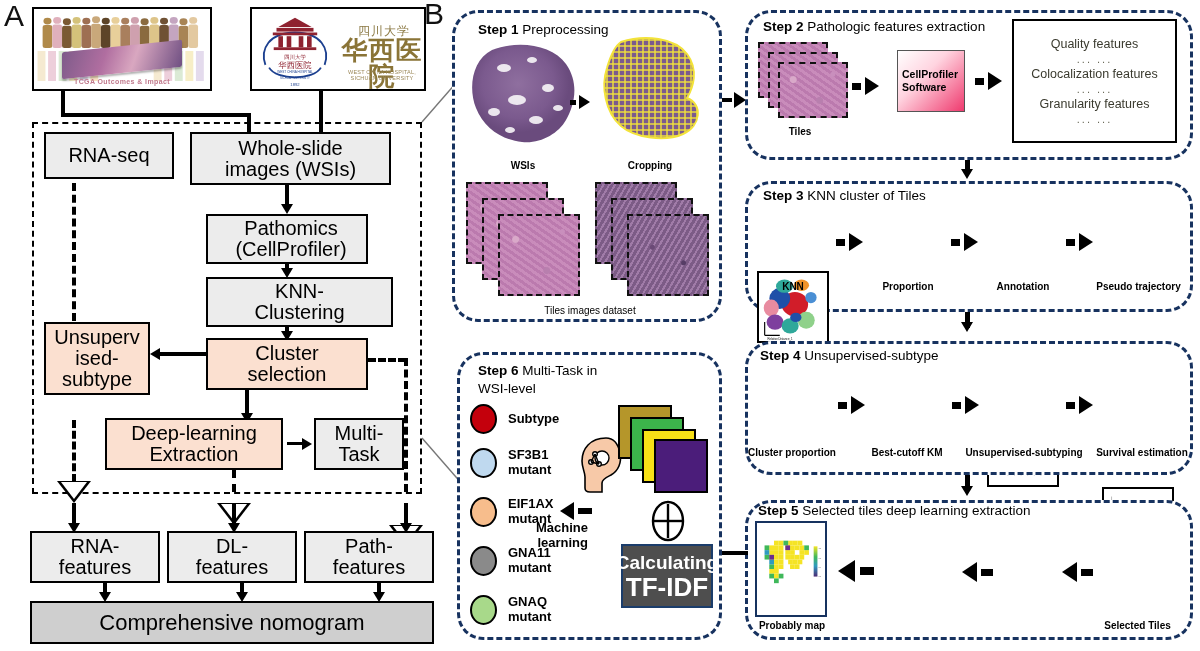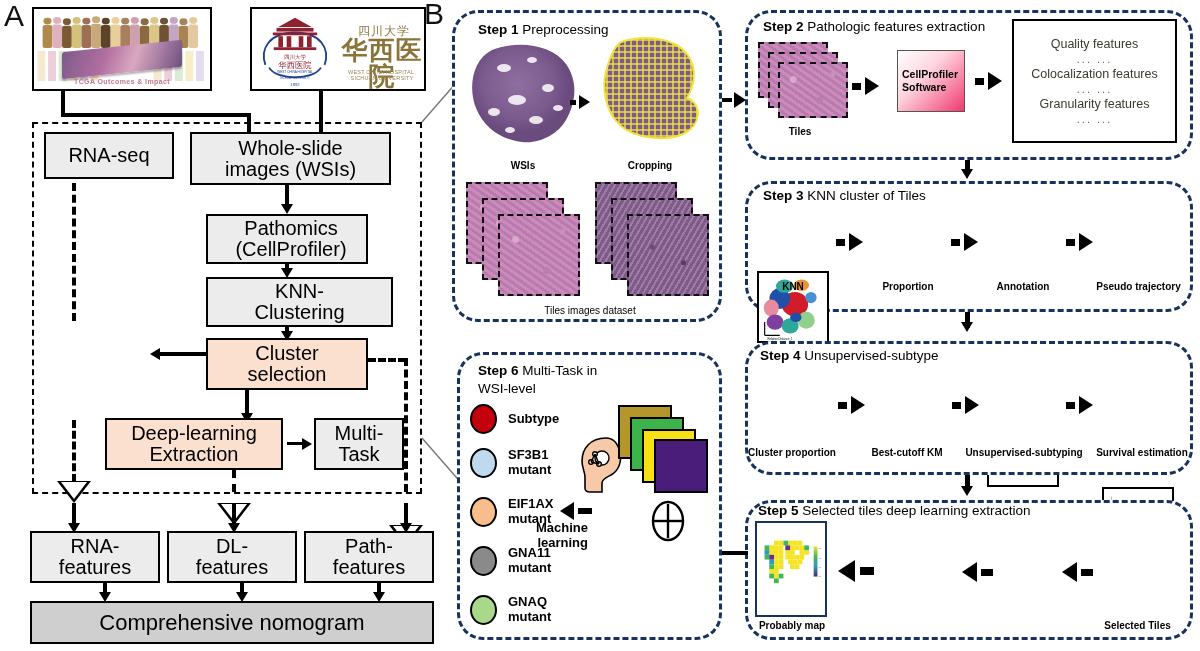--- a/index.html
+++ b/index.html
@@ -288,20 +288,25 @@
   </div>
 
   <div class="abs arr-line" style="left:285px;top:327px;width:4px;height:8px;"></div>
   <div class="abs arrowhead-down" style="left:281px;top:331px;"></div>
 
   <div class="abs fbox peach" style="left:206px;top:338px;width:162px;height:52px;flex-direction:column;">
     <span>Cluster</span>
     <span>selection</span>
   </div>
 
+  <div class="abs fbox peach" style="left:44px;top:322px;width:106px;height:73px;flex-direction:column;">
+    <span>Unsuperv</span>
+    <span>ised-</span>
+    <span>subtype</span>
+  </div>
 
   <div class="abs arr-line" style="left:158px;top:352px;width:48px;height:4px;"></div>
   <div class="abs arrowhead-left" style="left:150px;top:348px;"></div>
 
   <div class="abs arr-line" style="left:245px;top:390px;width:4px;height:29px;"></div>
   <div class="abs arrowhead-down" style="left:241px;top:413px;"></div>
 
   <div class="abs fbox peach" style="left:105px;top:418px;width:178px;height:52px;flex-direction:column;">
     <span>Deep-learning</span>
     <span>Extraction</span>
@@ -867,14 +872,18 @@
     <div class="abs" style="left:24px;top:24px;width:54px;height:54px;background:#f7e017;border:2.5px solid #000;"></div>
     <div class="abs" style="left:36px;top:34px;width:54px;height:54px;background:#4b1d7a;border:2.5px solid #000;"></div>
   </div>
 
   <svg class="abs" style="left:650px;top:500px;width:36px;height:42px;" viewBox="0 0 36 42">
     <ellipse cx="18" cy="21" rx="15" ry="19" fill="#fff" stroke="#000" stroke-width="2.4"></ellipse>
     <line x1="18" y1="4" x2="18" y2="38" stroke="#000" stroke-width="2.4"></line>
     <line x1="3" y1="21" x2="33" y2="21" stroke="#000" stroke-width="2.4"></line>
   </svg>
 
+  <div class="abs tfidf" style="left:621px;top:544px;width:92px;height:64px;">
+    <span class="l1">Calculating</span>
+    <span class="l2">TF-IDF</span>
+  </div>
 
 </div>
 
 </body></html>

